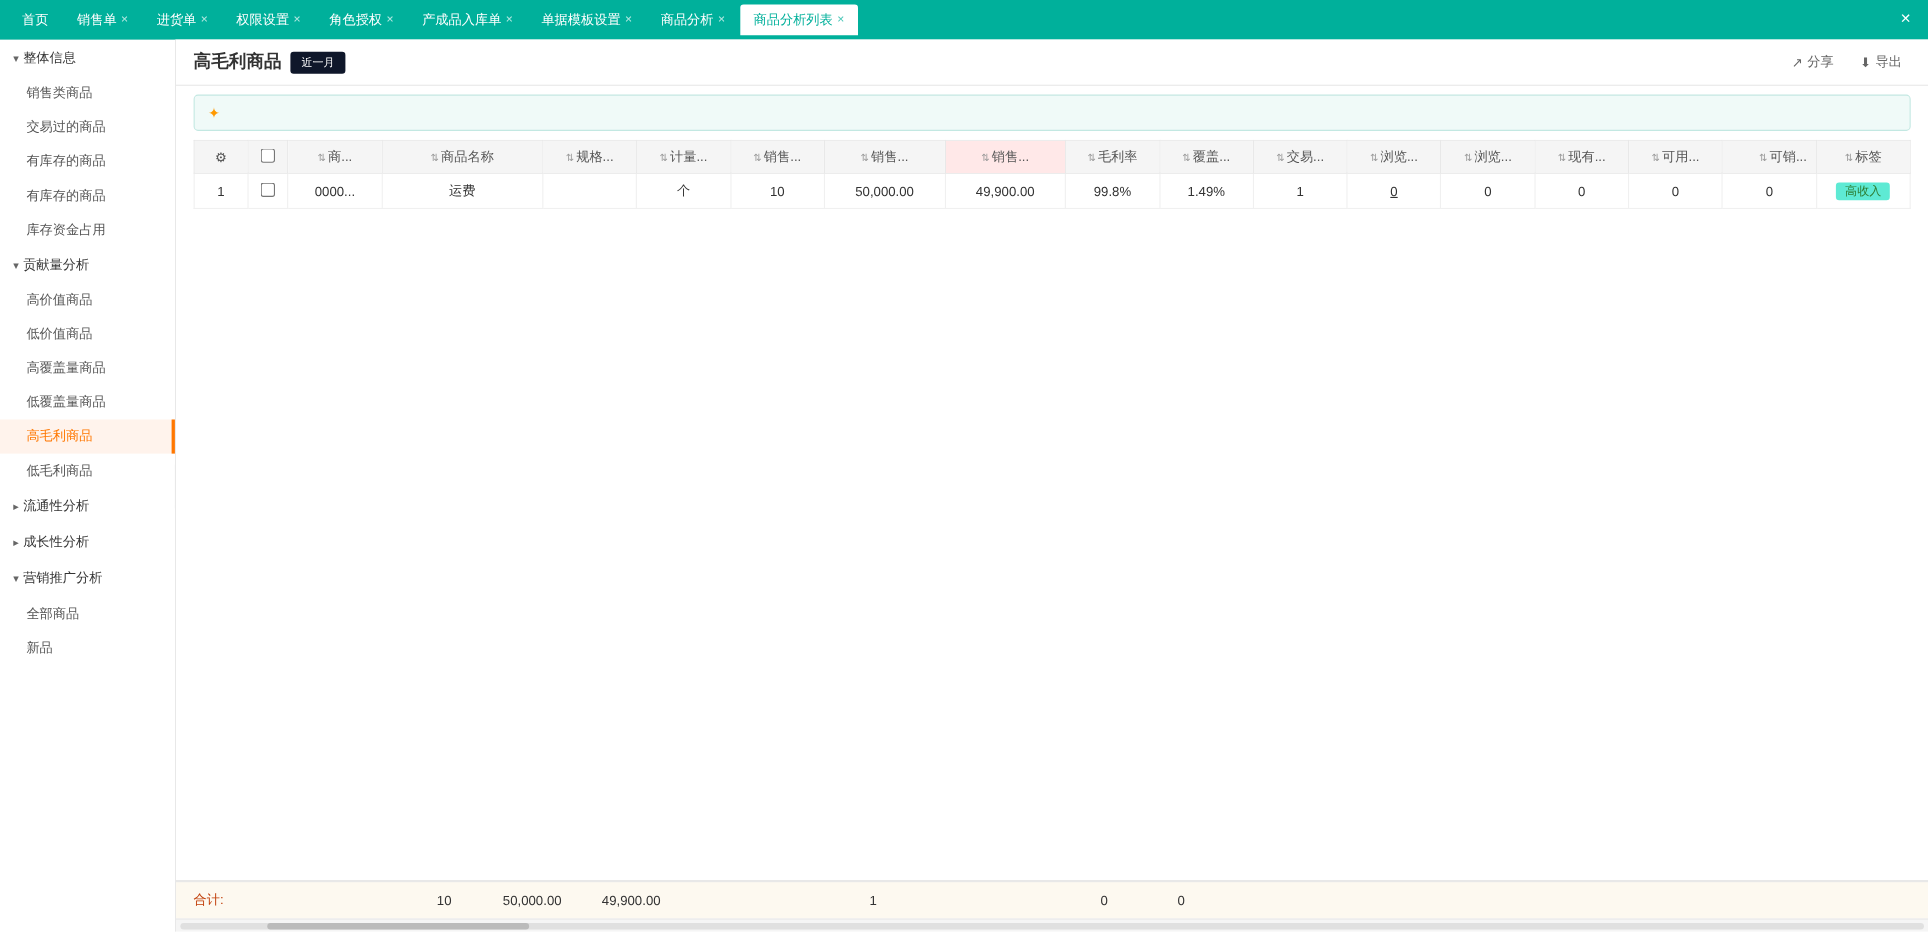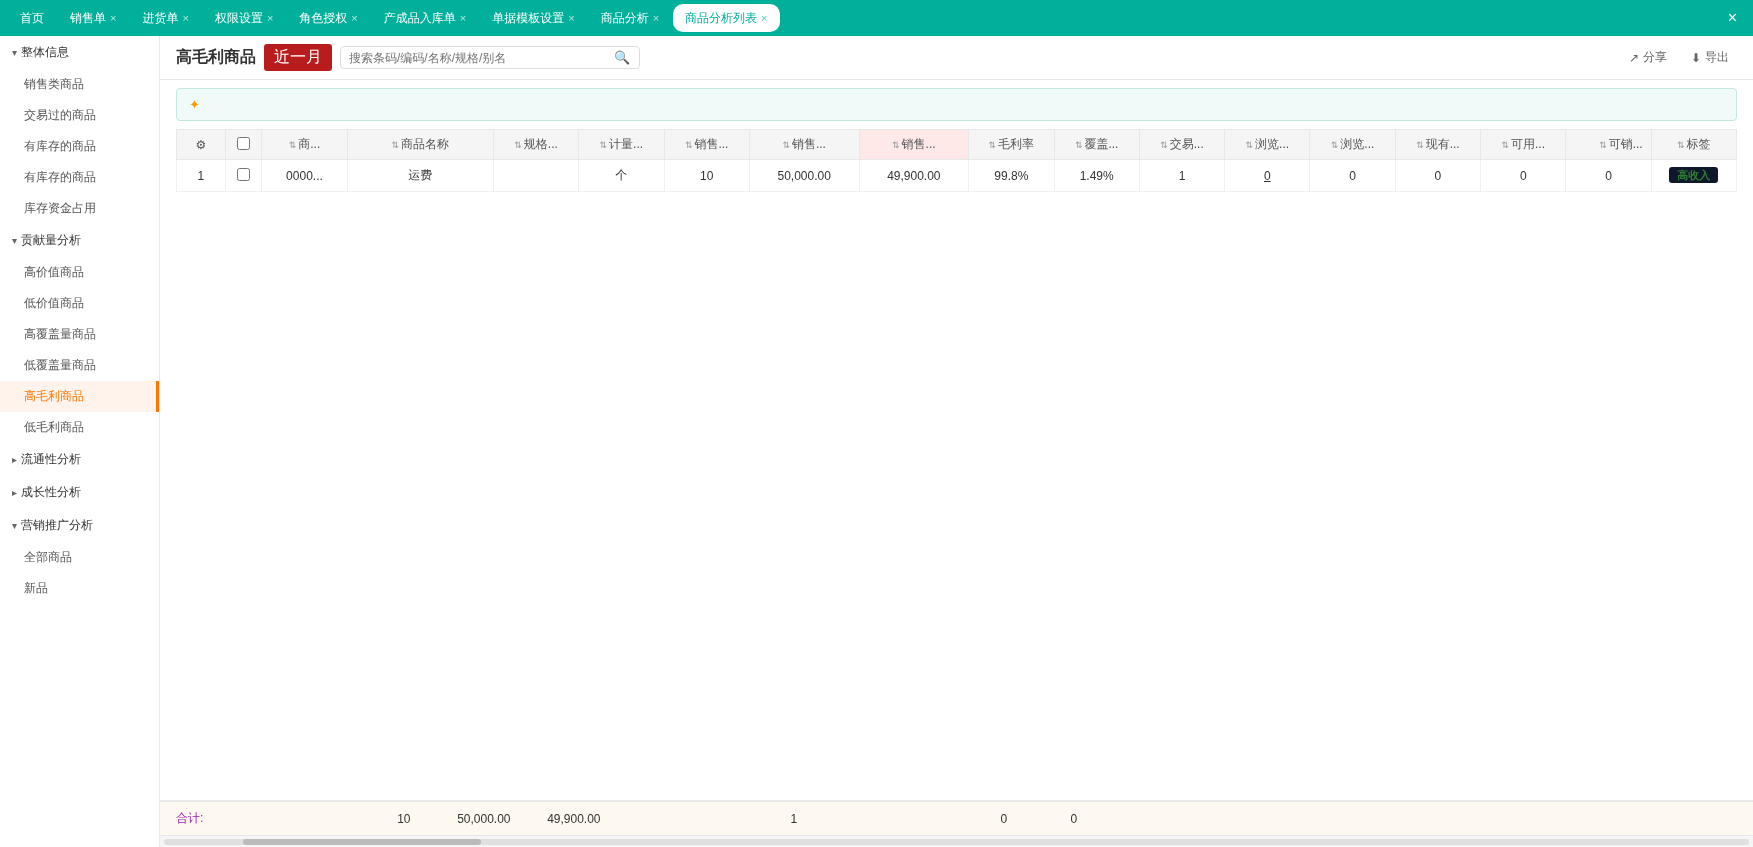--- a/index.html
+++ b/index.html
@@ -24,21 +24,20 @@
       cursor: pointer;
       border-radius: 3px 3px 0 0;
       white-space: nowrap;
       gap: 4px;
       background: transparent;
     }
     .nav-tab.active {
       background: #fff;
       color: #00b09b;
       font-weight: 500;
-      border-radius: 10px;
     }
     .nav-tab .close-icon {
       font-size: 11px;
       opacity: 0.7;
       line-height: 1;
     }
     .nav-tab.active .close-icon { color: #00b09b; }
     .nav-spacer { flex: 1; }
     .nav-close-btn {
       color: #fff;
@@ -120,27 +119,27 @@
       gap: 8px;
       border-bottom: 1px solid #e8e8e8;
       background: #fff;
     }
     .content-title {
       font-size: 16px;
       font-weight: 600;
       color: #333;
     }
     .time-filter-btn {
-      background: #b91c1c;
+      background: #0f172a;
       color: #fff;
       border: none;
       padding: 3px 10px;
       border-radius: 3px;
       cursor: pointer;
-      font-size: 16px;
+      font-size: 10px;
     }
     .search-box {
       display: flex;
       align-items: center;
       border: 1px solid #ddd;
       border-radius: 4px;
       padding: 3px 8px;
       gap: 4px;
       flex: 1;
       max-width: 300px;
@@ -209,43 +208,43 @@
       display: inline-block;
       margin-right: 2px;
     }
     tbody td {
       border: 1px solid #f0f0f0;
       padding: 7px 8px;
       text-align: center;
       color: #333;
     }
     .tag-badge {
-      background: #0f172a;
+      background: #5eead4;
       color: #2e7d32;
       padding: 2px 8px;
       border-radius: 3px;
       font-size: 11px;
-      font-weight: 700;
+      font-weight: 400;
     }
     .underline-link { text-decoration: underline; color: #333; cursor: pointer; }
 
     
     .footer-totals {
       border-top: 2px solid #e8e8e8;
       padding: 8px 16px;
       display: flex;
       align-items: center;
       background: #fdf9f0;
       font-size: 12px;
       font-weight: 500;
       gap: 0;
     }
     .footer-totals .total-label {
       width: 220px;
-      color: #a21caf;
+      color: #c2410c;
     }
     .footer-col {
       text-align: center;
       color: #333;
     }
 
     
     .bottom-scrollbar {
       height: 12px;
       background: #f5f5f5;
@@ -379,24 +378,20 @@
     <div class="sidebar-item">
       <span>新品</span>
     </div>
   </div>
 
   <div class="content-area">
 
     <div class="content-header">
       <span class="content-title">高毛利商品</span>
       <button class="time-filter-btn">近一月</button>
-      <div class="search-box">
-        <input type="text" placeholder="搜索条码/编码/名称/规格/别名" style="">
-        <span class="search-icon">🔍</span>
-      </div>
       <div class="header-spacer"></div>
       <div class="header-action-btn">
         <span>↗</span>
         <span>分享</span>
       </div>
       <div class="header-action-btn">
         <span>⬇</span>
         <span>导出</span>
       </div>
     </div>

